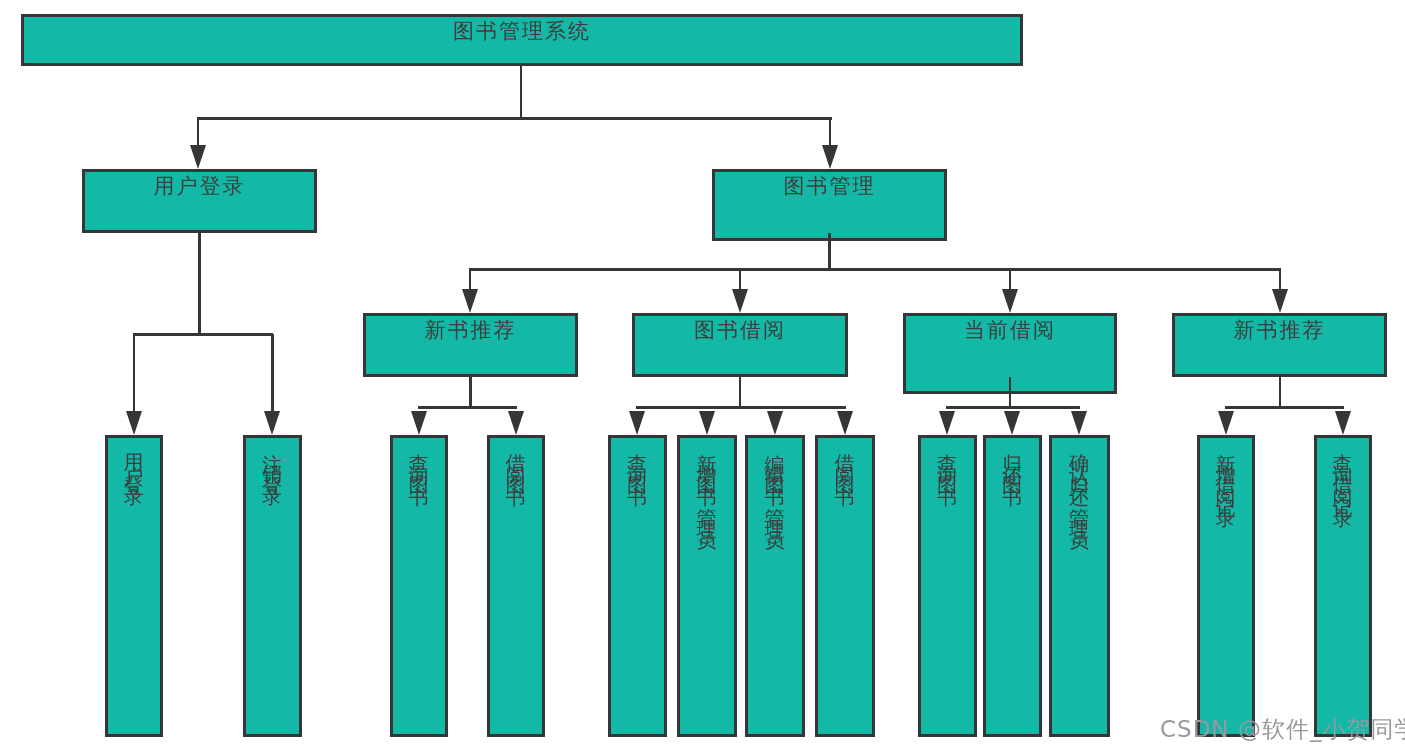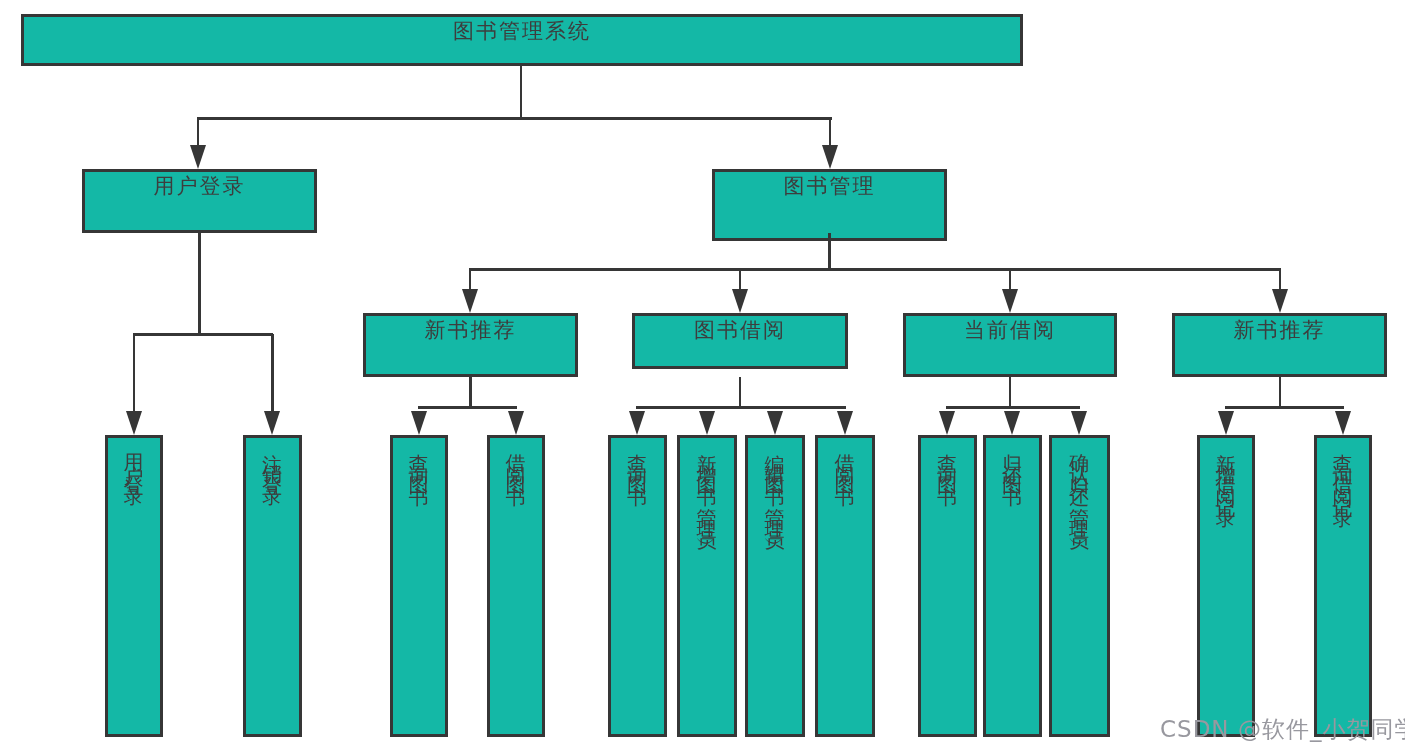--- a/index.html
+++ b/index.html
@@ -90,24 +90,24 @@
   <div class="vline" style="left:738.75px; top:269px; height:24px;"></div>
   <div class="arrow" style="left:732px; top:289px;"></div>
   <div class="vline" style="left:1008.75px; top:269px; height:24px;"></div>
   <div class="arrow" style="left:1002px; top:289px;"></div>
   <div class="vline" style="left:1278.75px; top:269px; height:24px;"></div>
   <div class="arrow" style="left:1272px; top:289px;"></div>
 
   <div class="box hbox" style="left:363px; top:313px; width:215px; height:64px;">
     <span class="lbl">新书推荐</span>
   </div>
-  <div class="box hbox" style="left:632px; top:313px; width:216px; height:56px;">
+  <div class="box hbox" style="left:632px; top:313px; width:216px; height:64px;">
     <span class="lbl">图书借阅</span>
   </div>
-  <div class="box hbox" style="left:903px; top:313px; width:214px; height:64px;">
+  <div class="box hbox" style="left:903px; top:313px; width:214px; height:81px;">
     <span class="lbl">当前借阅</span>
   </div>
   <div class="box hbox" style="left:1172px; top:313px; width:215px; height:64px;">
     <span class="lbl">新书推荐</span>
   </div>
 
   <div class="vline" style="left:469.25px; top:377px; height:31px;"></div>
   <div class="hline" style="left:417.75px; top:406px; width:99.5px;"></div>
   <div class="arrow" style="left:411px; top:411px;"></div>
   <div class="arrow" style="left:508px; top:411px;"></div>

